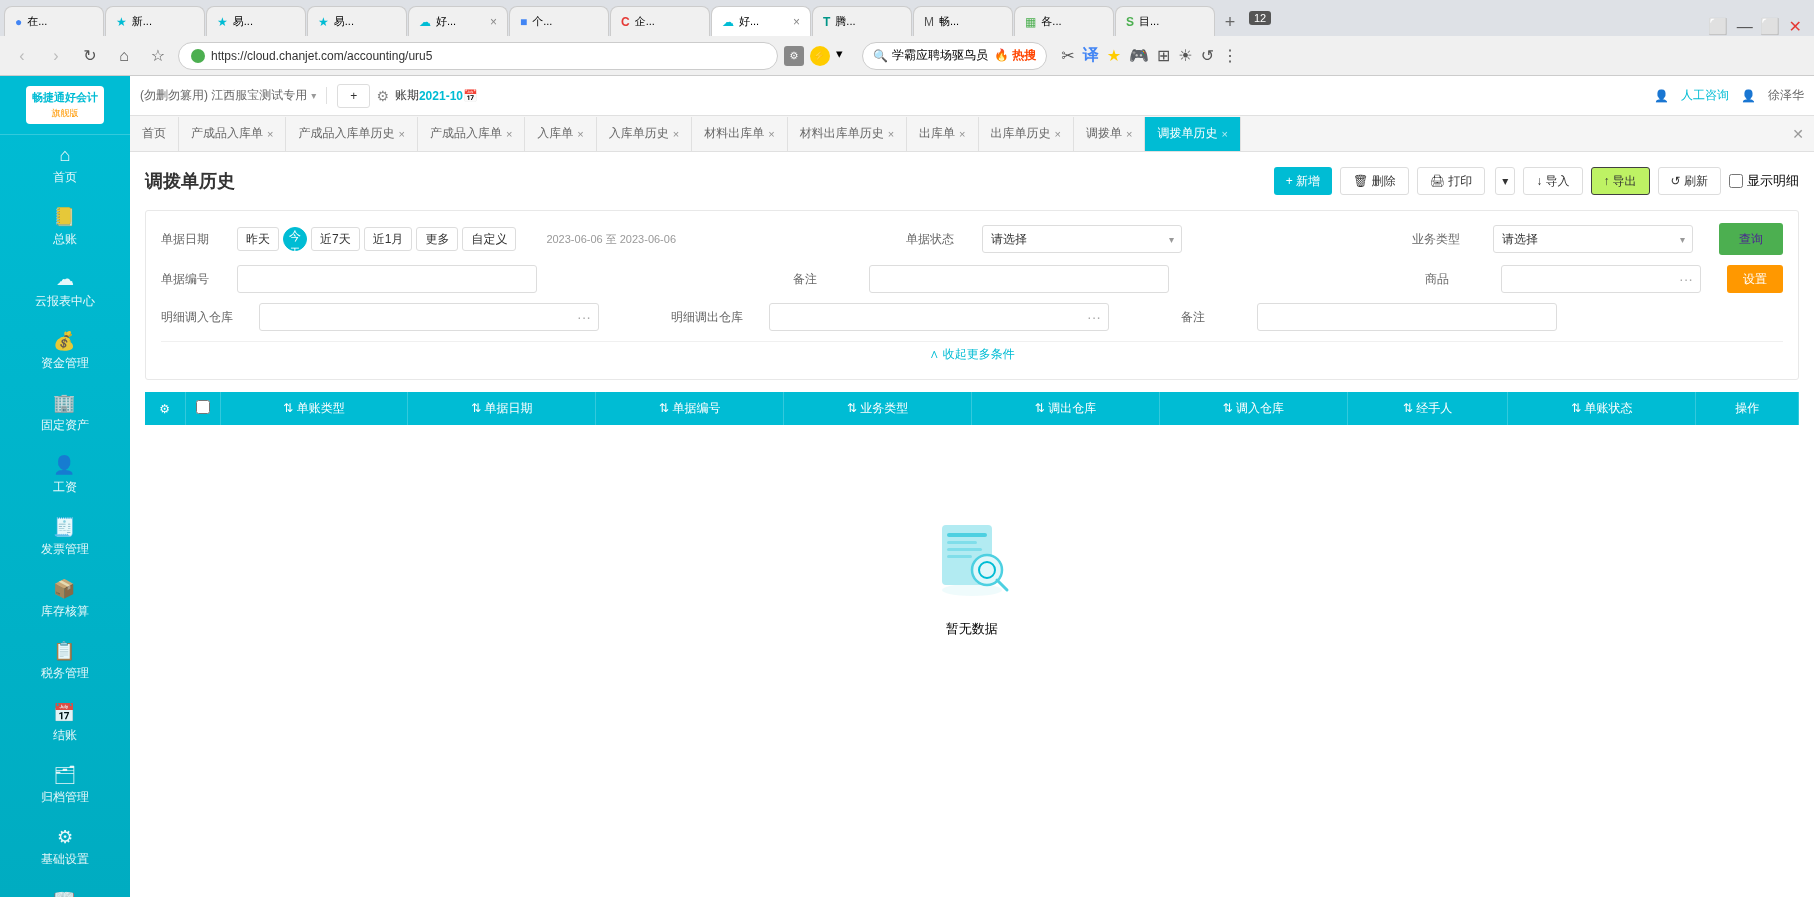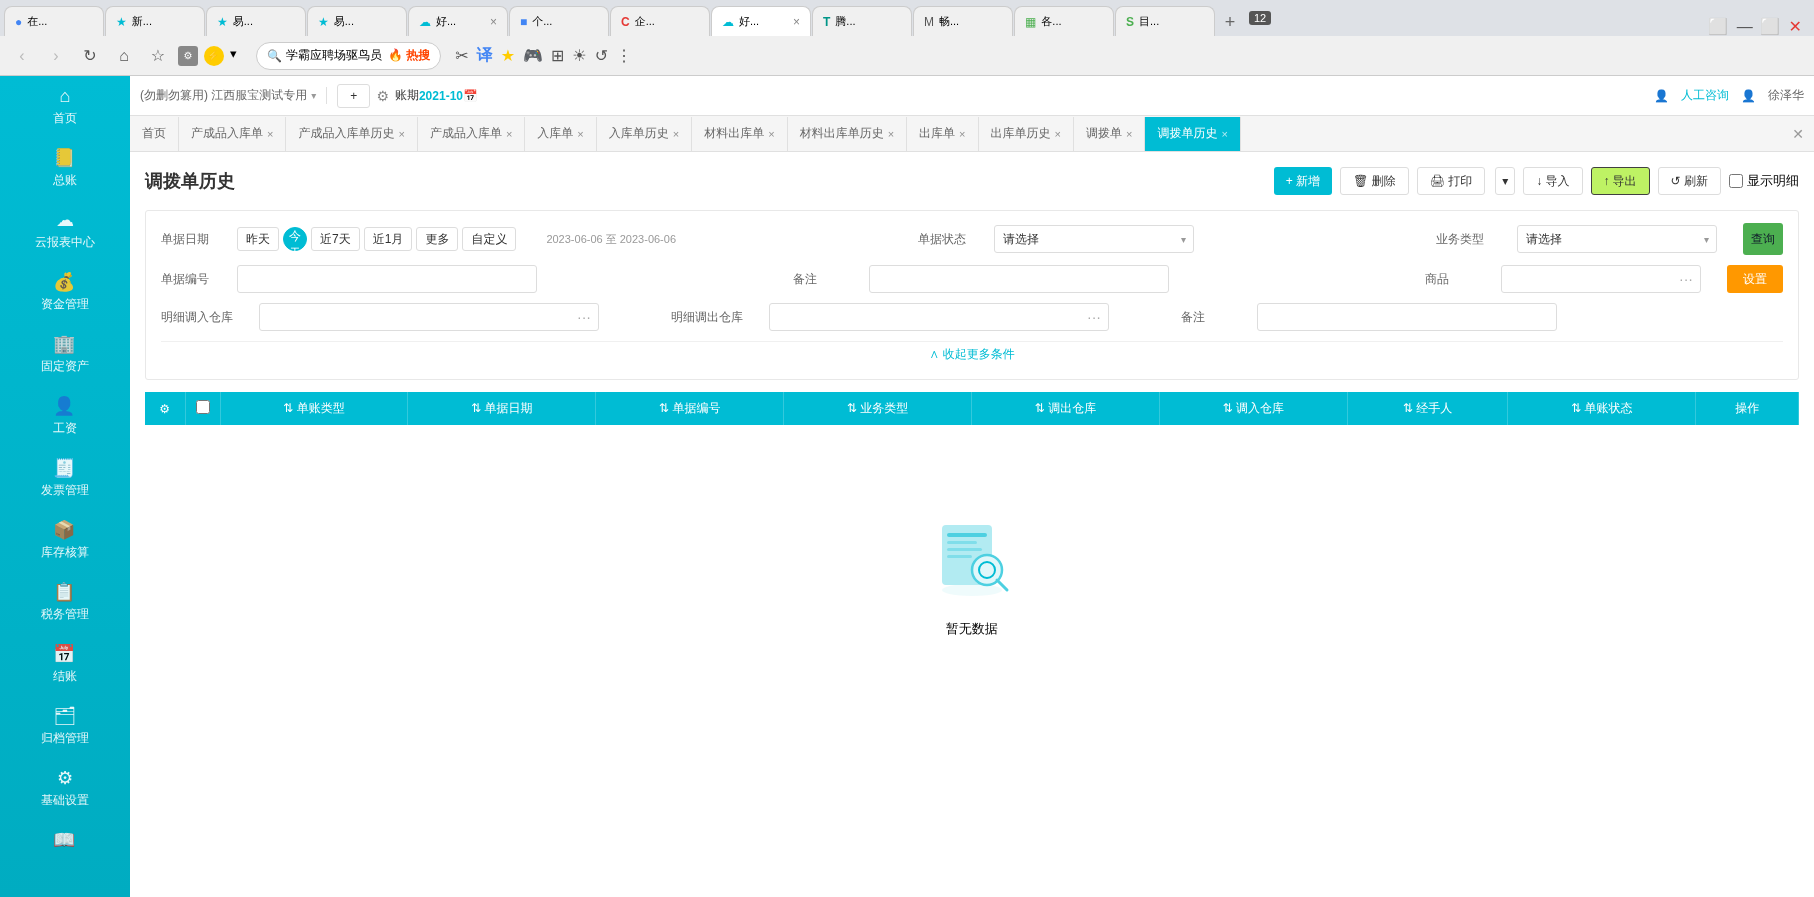--- a/index.html
+++ b/index.html
@@ -77,21 +77,21 @@
     .select-wrap { position: relative; display: inline-flex; align-items: center; }
     .select-wrap::after { content: '▾'; position: absolute; right: 8px; color: #999; pointer-events: none; font-size: 10px; }
     .filter-input { height: 28px; border: 1px solid #ddd; border-radius: 3px; font-size: 12px; color: #333; padding: 0 8px; min-width: 200px; }
     .collapse-bar { text-align: center; padding: 4px 0; cursor: pointer; color: #00bcd4; font-size: 12px; border-top: 1px solid #f0f0f0; margin-top: 8px; }
     .btn-new { background: #00bcd4; color: #fff; border: none; }
     .btn-delete { background: #fff; color: #333; border: 1px solid #ddd; }
     .btn-print { background: #fff; color: #333; border: 1px solid #ddd; }
     .btn-import { background: #fff; color: #333; border: 1px solid #ddd; }
     .btn-export { background: #bef264; color: #333; border: 1px solid #404040; font-family: Liberation Serif, serif; }
     .btn-refresh { background: #fff; color: #333; border: 1px solid #ddd; }
-    .btn-query { background: #4caf50; color: #0f172a; border: none; height: 32px; padding: 0 8px; }
+    .btn-query { background: #4caf50; color: #4c1d95; border: none; height: 32px; padding: 0 20px; }
     .btn-settings { background: #ff9800; color: #fff; border: none; height: 28px; padding: 0 16px; }
 
     
     .data-table { width: 100%; border-collapse: collapse; }
     .data-table thead tr { background: #00bcd4; color: #fff; }
     .data-table thead th { padding: 8px 10px; font-size: 12px; font-weight: normal; text-align: center; border-right: 1px solid rgba(255,255,255,0.2); white-space: nowrap; cursor: pointer; }
     .th-sort { display: inline-flex; align-items: center; gap: 2px; }
     .th-gear { width: 40px; text-align: center; }
     .th-check { width: 30px; text-align: center; }
     .checkbox-all { width: 14px; height: 14px; accent-color: #00bcd4; }
@@ -170,20 +170,24 @@
       <span style="cursor:pointer; color:#e53935;">✕</span>
     </div>
   </div>
 
   <div class="address-bar">
     <div class="nav-btn disabled">‹</div>
     <div class="nav-btn disabled">›</div>
     <div class="nav-btn">↻</div>
     <div class="nav-btn">⌂</div>
     <div class="nav-btn">☆</div>
+    <div class="address-input">
+      <span class="address-icon"></span>
+      <span style="font-size:12px;color:#333;">https://cloud.chanjet.com/accounting/uru5</span>
+    </div>
     <div style="width:20px;height:20px;background:#888;border-radius:3px;display:flex;align-items:center;justify-content:center;">
       <span style="color:#fff;font-size:10px;">⚙</span>
     </div>
     <div style="width:20px;height:20px;background:#ffcc00;border-radius:50%;display:flex;align-items:center;justify-content:center;">
       <span style="font-size:10px;">⚡</span>
     </div>
     <div style="width:20px;height:20px;">▾</div>
     <div class="search-input-wrap">
       <span>🔍</span>
       <span style="font-size:12px;margin-left:4px;">学霸应聘场驱鸟员</span>
@@ -198,20 +202,26 @@
       <span class="toolbar-icon">☀</span>
       <span class="toolbar-icon">↺</span>
       <span class="toolbar-icon">⋮</span>
     </div>
   </div>
 </div>
 
 <div class="app-wrapper">
 
   <div class="sidebar">
+    <div class="sidebar-logo">
+      <div class="logo-box">
+        <div class="logo-text">畅捷通好会计</div>
+        <div class="logo-version">旗舰版</div>
+      </div>
+    </div>
     <div class="sidebar-nav">
       <div class="sidebar-item">
         <span class="s-icon">⌂</span>
         <span class="s-label">首页</span>
       </div>
       <div class="sidebar-item">
         <span class="s-icon">📒</span>
         <span class="s-label">总账</span>
       </div>
       <div class="sidebar-item">

